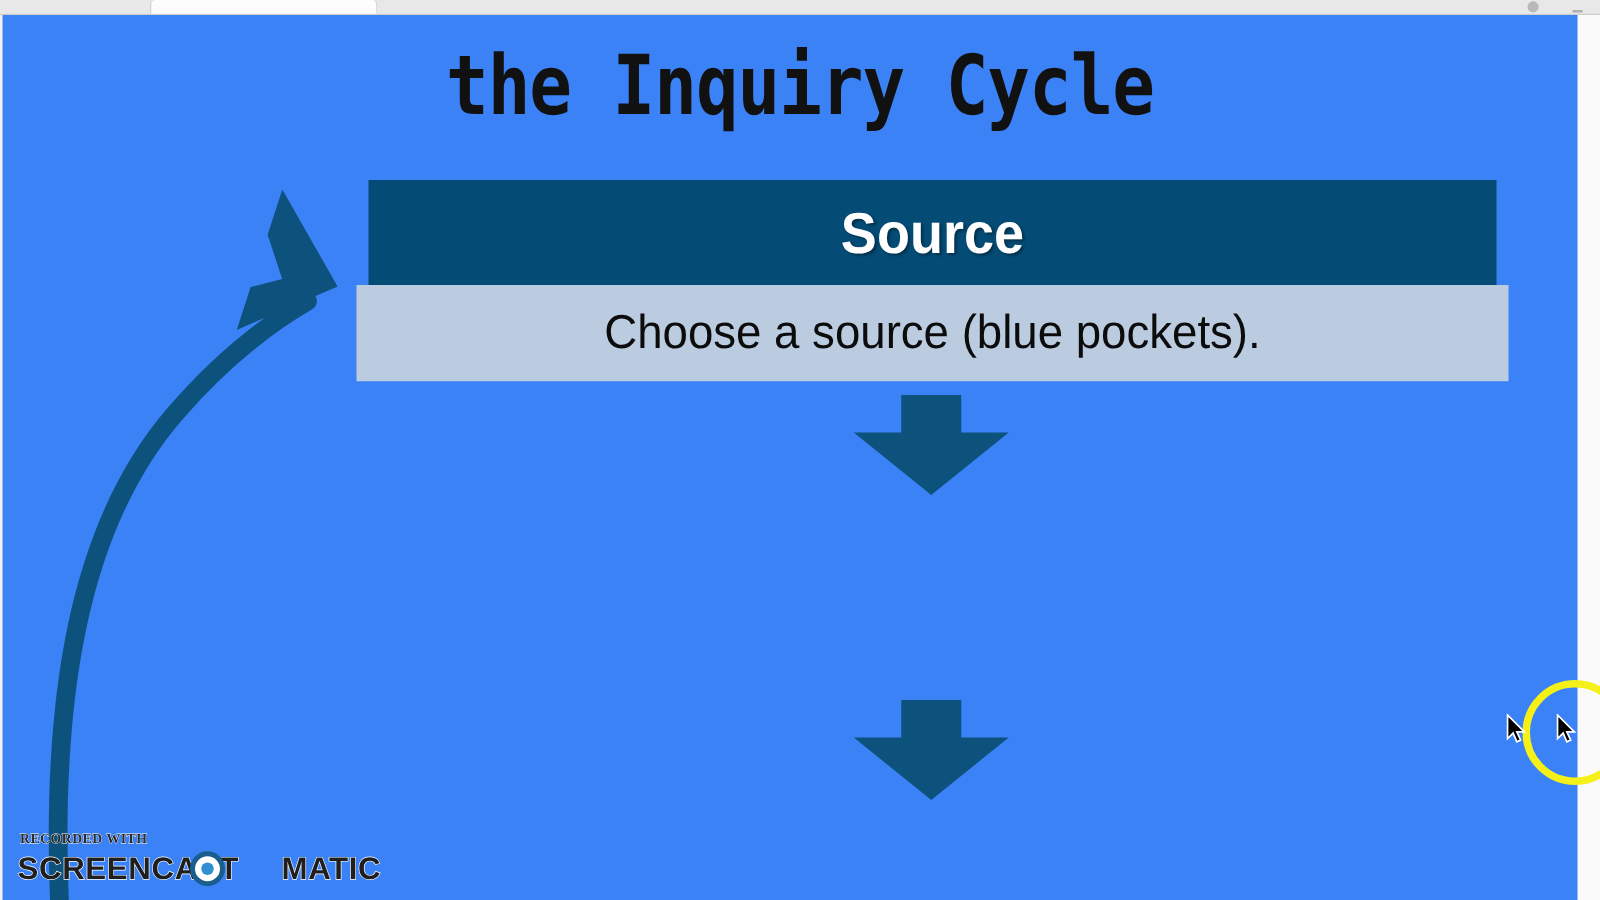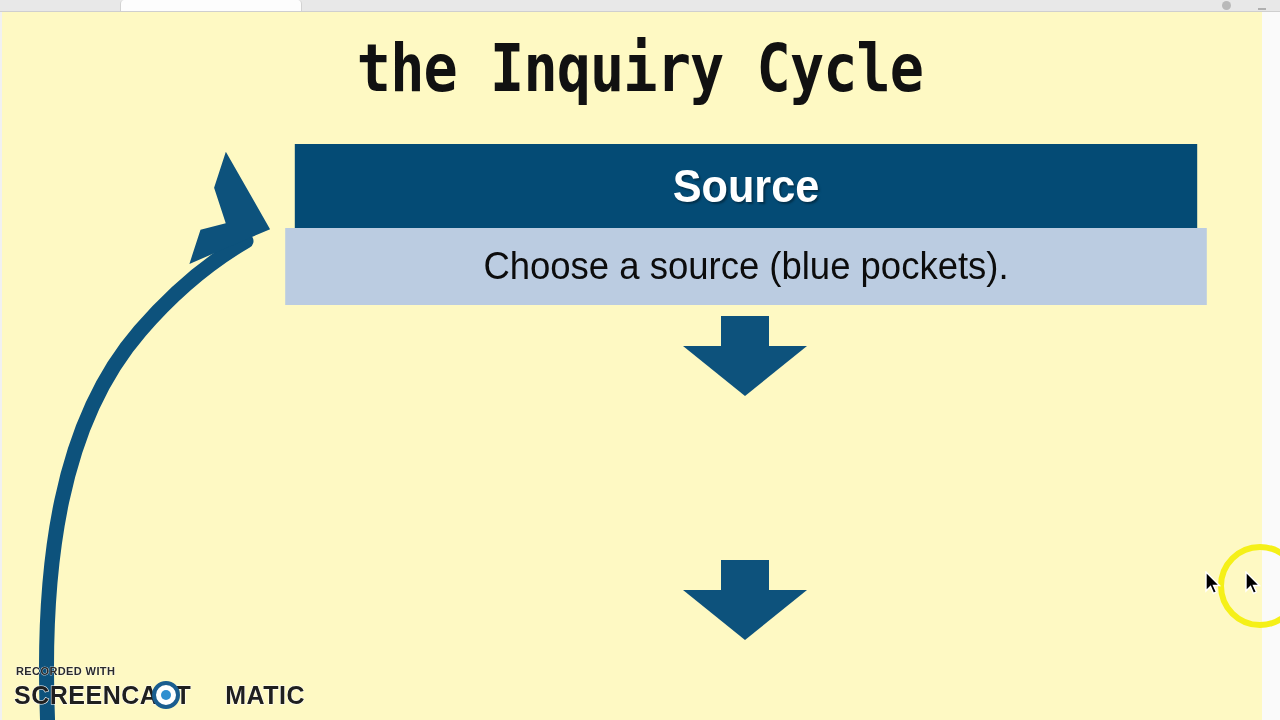--- a/index.html
+++ b/index.html
@@ -45,21 +45,21 @@
   }
   .chrome-right-icon.a { left: 1222px; }
   .chrome-right-icon.b { left: 1258px; background: none; border-bottom: 2px solid #b0b0b0; border-radius: 0; top: 6px; width: 8px; height: 2px;}
 
   
   .slide {
     position: absolute;
     top: 11px; left: 0;
     width: 1280px;
     height: 709px;
-    background: #fef9c3;
+    background: #3b82f6;
     overflow: hidden;
   }
   
   .page-edge-left {
     position: absolute;
     left: 0; top: 0;
     width: 2px; height: 709px;
     background: #f1f1f1;
   }
   .page-edge-right {
@@ -164,21 +164,21 @@
 
   
   .watermark {
     position: absolute;
     left: 12px; top: 645px;
     width: 240px; height: 62px;
   }
   .wm-recorded {
     position: absolute;
     left: 4px; top: 9px;
-    font-family: Liberation Sans, sans-serif;
+    font-family: Liberation Serif, serif;
     font-weight: 700;
     font-size: 11px;
     letter-spacing: 0.4px;
     color: #2b2b2b;
     -webkit-text-stroke: 0.6px #ffffff;
     paint-order: stroke fill;
   }
   .wm-main {
     position: absolute;
     left: 2px; top: 25px;

